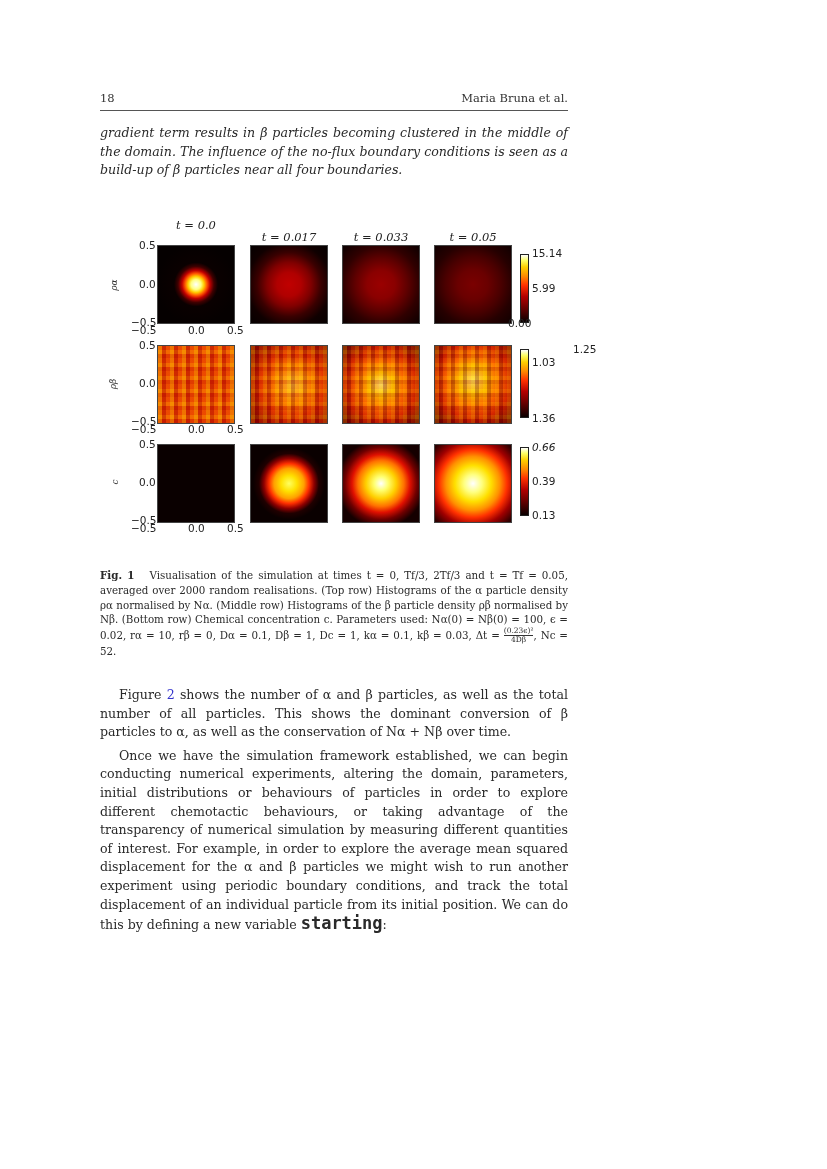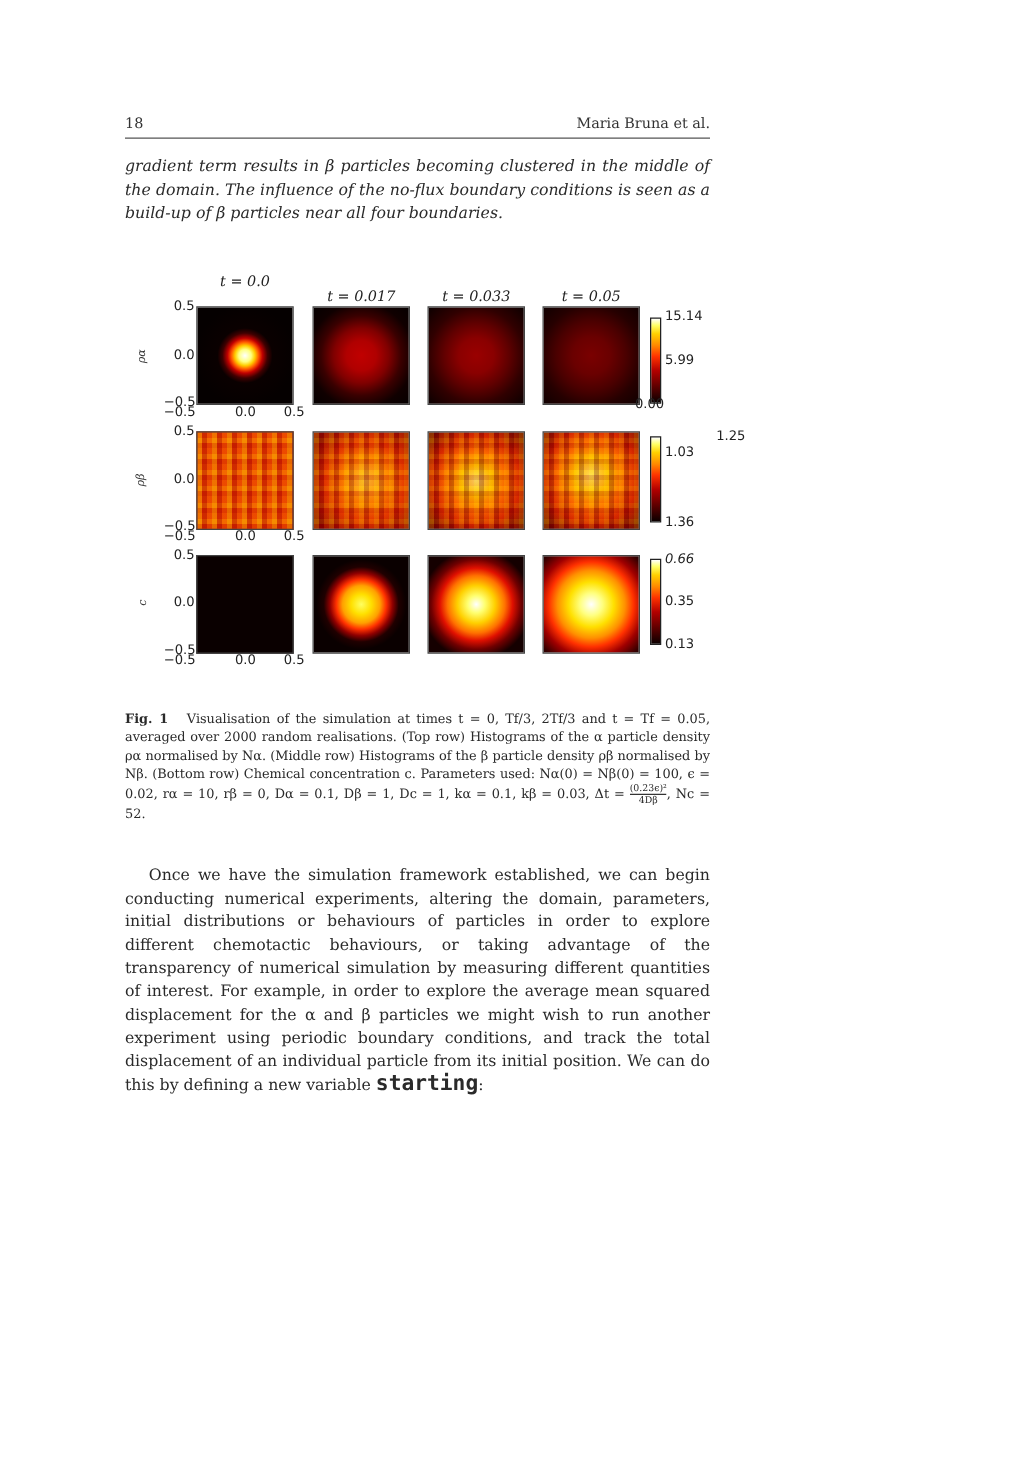--- a/index.html
+++ b/index.html
@@ -95,24 +95,25 @@
   <div class="abs tick" style="left:131px; top:514px;">−0.5</div>
   <div class="abs panel" style="left:157px; top:444px; background:#0a0000;"></div>
   <div class="abs panel" style="left:250px; top:444px; background:radial-gradient(circle at 50% 50%,#ffff60 0px,#ffe000 8px,#ffa000 15px,#ff3000 20px,#900000 25px,#200000 30px,#0a0000 36px);"></div>
   <div class="abs panel" style="left:342px; top:444px; background:radial-gradient(circle at 50% 50%,#ffffff 0px,#ffff70 7px,#ffd000 15px,#ff7000 23px,#e01000 29px,#700000 36px,#150000 44px);"></div>
   <div class="abs panel" style="left:434px; top:444px; background:radial-gradient(circle at 50% 50%,#ffffff 0px,#ffff80 9px,#ffe000 18px,#ff9000 27px,#ff3000 34px,#a00000 42px,#300000 52px);"></div>
   <div class="abs tick" style="left:131px; top:522px;">−0.5</div>
   <div class="abs tick" style="left:188px; top:522px;">0.0</div>
   <div class="abs tick" style="left:227px; top:522px;">0.5</div>
   <div class="abs cbar" style="left:520px; top:447px;"></div>
   <div class="abs tick" style="left:532px; top:441px;font-style:italic;">0.66</div>
-  <div class="abs tick" style="left:532px; top:475px;">0.35</div>
+  <div class="abs tick" style="left:532px; top:475px;">0.39</div>
   <div class="abs tick" style="left:532px; top:509px;">0.13</div>
 </div>
 
 <div class="abs caption">
   <b>Fig. 1</b>&nbsp;&nbsp;&nbsp;<span>Visualisation of the simulation at times t = 0, Tf/3, 2Tf/3 and t = Tf = 0.05, averaged over 2000 random realisations. (Top row) Histograms of the α particle density ρα normalised by Nα. (Middle row) Histograms of the β particle density ρβ normalised by Nβ. (Bottom row) Chemical concentration c. Parameters used: Nα(0) = Nβ(0) = 100, ϵ = 0.02, rα = 10, rβ = 0, Dα = 0.1, Dβ = 1, Dc = 1, kα = 0.1, kβ = 0.03, Δt =</span>
   <span class="frac"><span class="num">(0.23ϵ)²</span><span>4Dβ</span></span><span>, Nc = 52.</span>
 </div>
 
 <div class="abs para" style="top:686px;">
+  <p class="indent"><span>Figure </span><span class="link">2</span><span> shows the number of α and β particles, as well as the total number of all particles. This shows the dominant conversion of β particles to α, as well as the conservation of Nα + Nβ over time.</span></p>
   <p class="indent" style="margin-top:5px;"><span>Once we have the simulation framework established, we can begin conducting numerical experiments, altering the domain, parameters, initial distributions or behaviours of particles in order to explore different chemotactic behaviours, or taking advantage of the transparency of numerical simulation by measuring different quantities of interest. For example, in order to explore the average mean squared displacement for the α and β particles we might wish to run another experiment using periodic boundary conditions, and track the total displacement of an individual particle from its initial position. We can do this by defining a new variable </span><span class="mono">starting</span><span>:</span></p>
 </div>
 
 </body></html>

